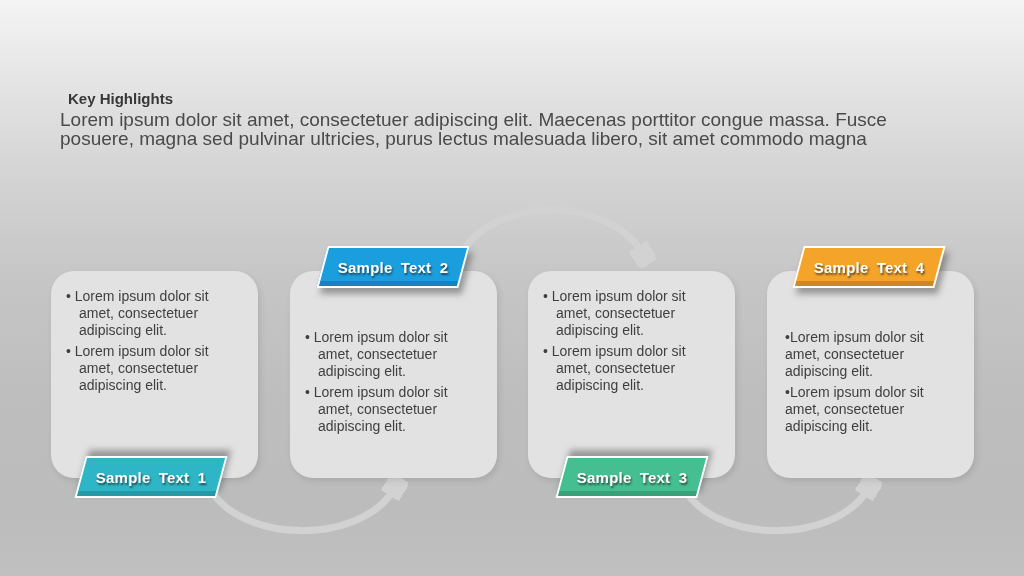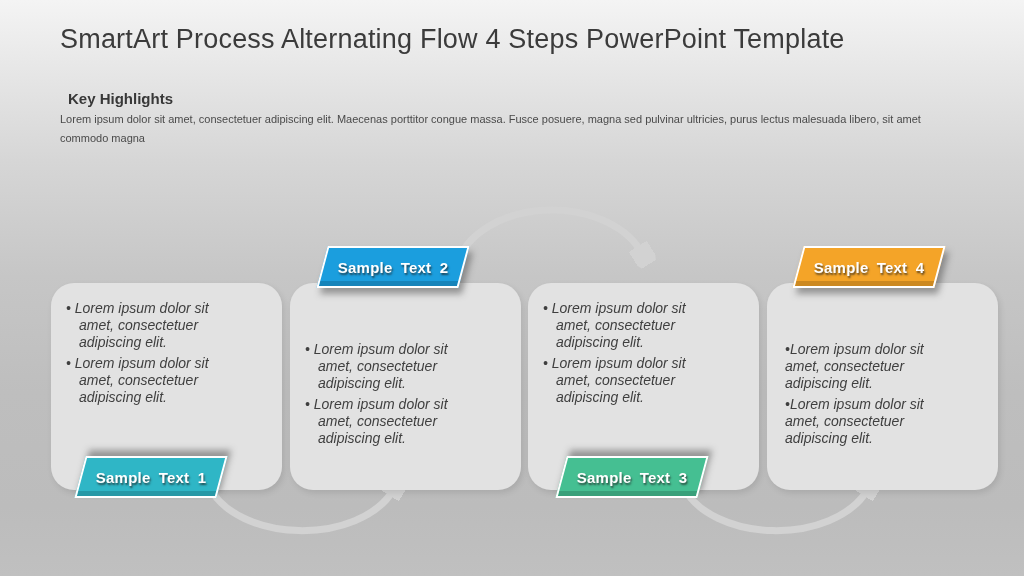--- a/index.html
+++ b/index.html
@@ -13,30 +13,29 @@
   .slide-title{
     position:absolute;left:60px;top:24px;margin:0;
     font-size:27px;font-weight:400;color:#3b3b3b;letter-spacing:.2px;
   }
   .kh-heading{
     position:absolute;left:60px;top:82px;margin:8px;
     font-size:15px;font-weight:700;color:#383838;
   }
   .kh-body{
     position:absolute;left:60px;top:110px;margin:0;
-    width:900px;font-size:11px;line-height:19px;color:#4a4a4a;
+    width:900px;font-size:19px;line-height:19px;color:#4a4a4a;
   }
   .connectors{position:absolute;left:0;top:0;z-index:1;}
   .connectors path{fill:none;stroke:#d2d2d2;stroke-width:7;}
   .card{
-    position:absolute;top:283px;width:231px;height:207px;
+    position:absolute;top:271px;width:207px;height:207px;
     background:#e2e2e2;border-radius:23px;z-index:2;
     box-shadow:2px 3px 6px rgba(0,0,0,0.10);
     box-sizing:border-box;
-    font-style:italic;
   }
   .card-1{left:51px;}
   .card-2{left:290px;}
   .card-3{left:528px;}
   .card-4{left:767px;}
   .card-list{
     margin:0;padding:17px 10px 0 15px;list-style:none;
     font-size:14px;line-height:17px;color:#3f3f3f;
   }
   .card.label-top .card-list{padding-top:58px;}
@@ -66,21 +65,20 @@
   .label-1{left:80px;top:456px;}
   .label-2{left:322px;top:246px;}
   .label-3{left:561px;top:456px;}
   .label-4{left:798px;top:246px;}
 </style>
 </head>
 <body>
 
 <div class="slide">
 
-  <h1 class="slide-title">SmartArt Process Alternating Flow 4 Steps PowerPoint Template</h1>
 
   <section>
     <h2 class="kh-heading">Key Highlights</h2>
     <p class="kh-body">Lorem ipsum dolor sit amet, consectetuer adipiscing elit. Maecenas porttitor congue massa. Fusce posuere, magna sed pulvinar ultricies, purus lectus malesuada libero, sit amet commodo magna</p>
   </section>
 
   <svg class="connectors" width="1024" height="576" viewBox="0 0 1024 576">
     <defs>
       <marker id="arrow" viewBox="0 0 10 10" refX="2" refY="5" markerWidth="3" markerHeight="3" orient="auto">
         <path d="M0,0 L10,5 L0,10 L2.5,5 z" fill="#d2d2d2"></path>

